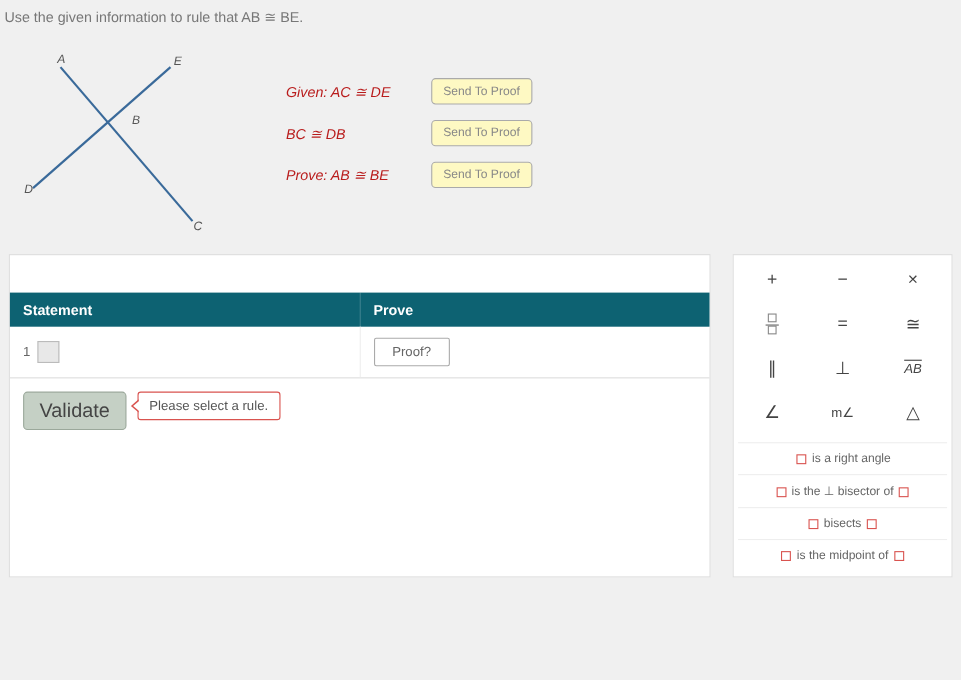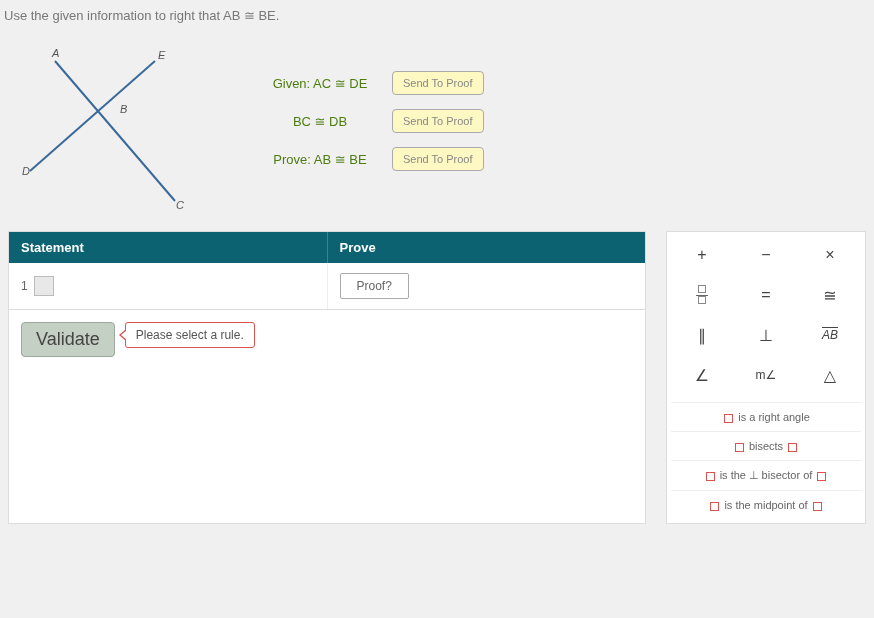--- a/index.html
+++ b/index.html
@@ -34,23 +34,24 @@
       flex-direction: column;
       gap: 14px;
     }
     .given-row {
       display: flex;
       align-items: center;
       gap: 12px;
     }
     .given-label {
       font-size: 13px;
-      color: #4d7c0f;
+      color: #b91c1c;
+      font-style: italic;
       min-width: 120px;
-      text-align: center;
+      text-align: left;
     }
     .send-btn {
       border: 1px solid #aaa;
       border-radius: 4px;
       background: #fef9c3;
       padding: 5px 10px;
       font-size: 11px;
       color: #888;
       cursor: pointer;
     }
@@ -61,20 +62,21 @@
     }
     .proof-table {
       flex: 1;
       background: #fff;
       border: 1px solid #ddd;
     }
     .table-header {
       display: flex;
       background: #0d6272;
       color: #fff;
+      margin-top: 34px;
     }
     .th-statement, .th-reason {
       flex: 1;
       padding: 8px 12px;
       font-size: 13px;
       font-weight: bold;
     }
     .th-statement { border-right: 1px solid rgba(255,255,255,0.2); }
     .table-row {
       display: flex;
@@ -204,21 +206,21 @@
     }
     .frac .n { border-bottom: 1px solid #666; padding: 0 2px; }
     .frac .d { padding: 0 2px; }
     .frac .box {
       width: 8px; height: 8px; border: 1px solid #888; display: inline-block;
     }
   </style>
 </head>
 <body>
 
-<div class="prompt">Use the given information to right that AB ≅ BE.</div>
+<div class="prompt">Use the given information to rule that AB ≅ BE.</div>
 
 <div class="top-section">
   <div class="diagram">
     <svg viewBox="0 0 200 170">
       <line x1="35" y1="20" x2="155" y2="160" stroke="#3a6a9a" stroke-width="2"></line>
       <line x1="135" y1="20" x2="10" y2="130" stroke="#3a6a9a" stroke-width="2"></line>
       <text x="32" y="16" font-size="11" fill="#555" font-style="italic">A</text>
       <text x="138" y="18" font-size="11" fill="#555" font-style="italic">E</text>
       <text x="100" y="72" font-size="11" fill="#555" font-style="italic">B</text>
       <text x="2" y="134" font-size="11" fill="#555" font-style="italic">D</text>
@@ -282,22 +284,22 @@
           <span class="overline">AB</span>
         </div>
       <div class="palette-cell">∠</div>
       <div class="palette-cell small">m∠</div>
       <div class="palette-cell">△</div>
     </div>
     <div class="palette-text">
       <span class="sq"></span> <span>is a right angle</span>
     </div>
     <div class="palette-text">
+      <span class="sq"></span> <span>is the ⊥ bisector of</span> <span class="sq"></span>
+    </div>
+    <div class="palette-text">
       <span class="sq"></span> <span>bisects</span> <span class="sq"></span>
-    </div>
-    <div class="palette-text">
-      <span class="sq"></span> <span>is the ⊥ bisector of</span> <span class="sq"></span>
     </div>
     <div class="palette-text">
       <span class="sq"></span> <span>is the midpoint of</span> <span class="sq"></span>
     </div>
   </div>
 </div>
 
 </body></html>

